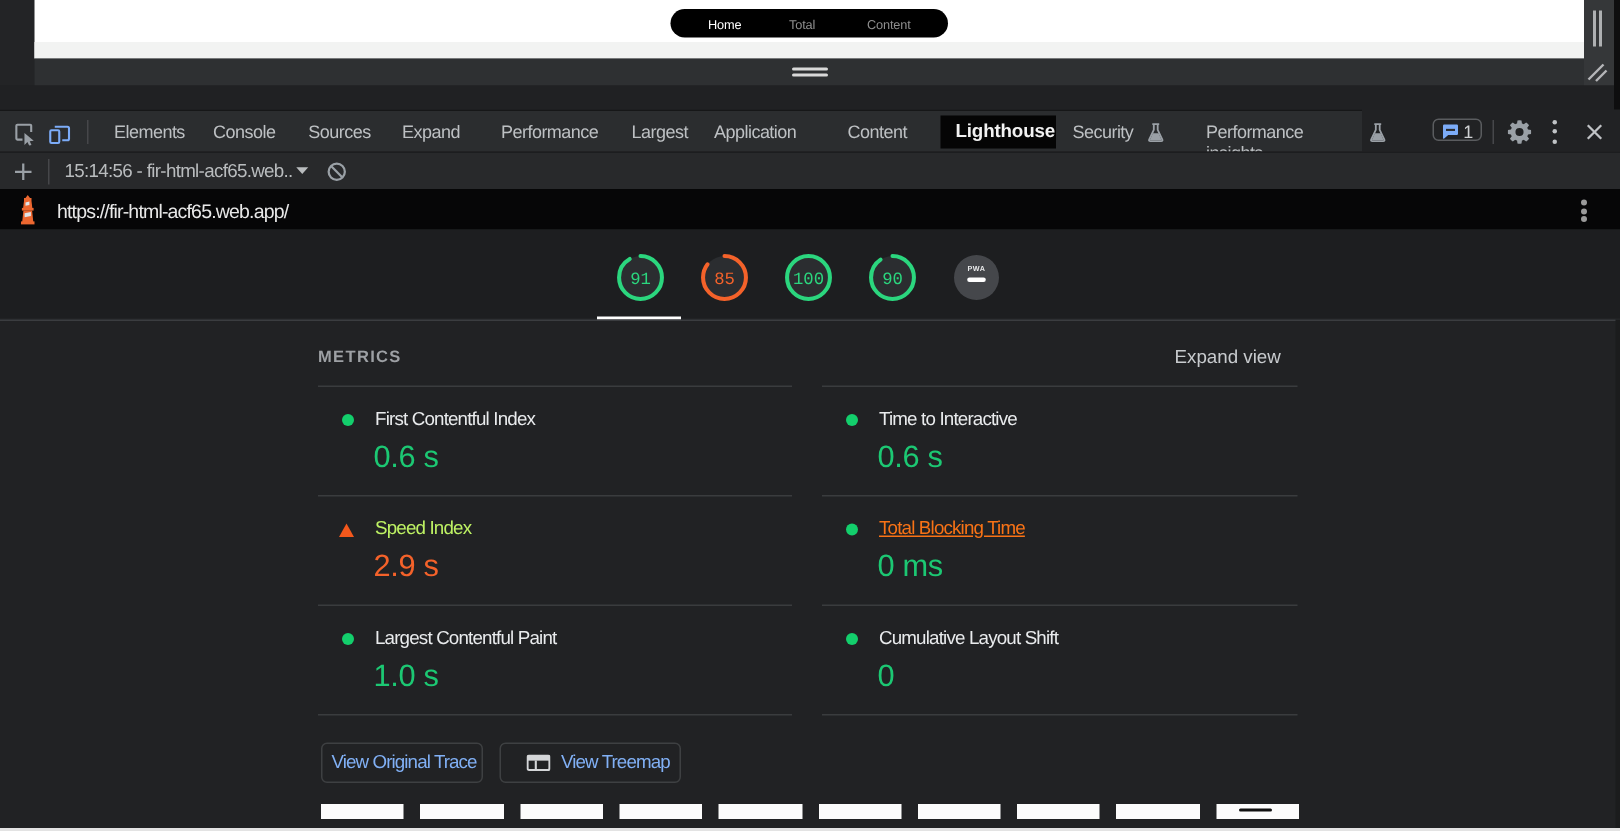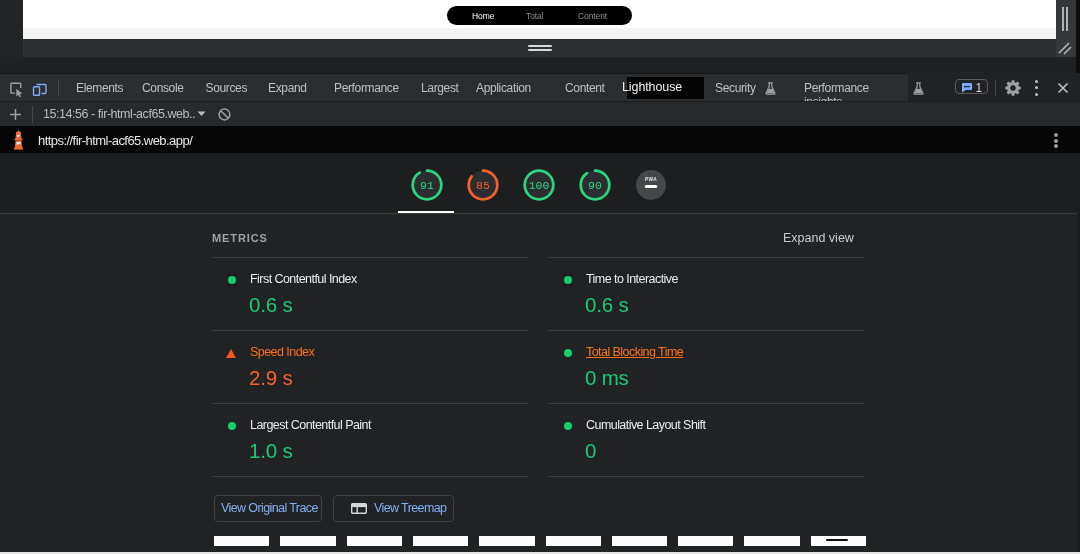--- a/index.html
+++ b/index.html
@@ -50,21 +50,21 @@
     <div class="abs" style="left:57.5px;top:6px;width:1px;height:16px;background:#46474a;"></div>
     <div class="abs" style="left:76px;top:7px;">Elements</div>
     <div class="abs" style="left:142px;top:7px;">Console</div>
     <div class="abs" style="left:205.5px;top:7px;">Sources</div>
     <div class="abs" style="left:268px;top:7px;">Expand</div>
     <div class="abs" style="left:334px;top:7px;">Performance</div>
     <div class="abs" style="left:421px;top:7px;">Largest</div>
     <div class="abs" style="left:476px;top:7px;">Application</div>
     <div class="abs" style="left:565px;top:7px;">Content</div>
     <div class="abs" style="left:627px;top:3px;width:77px;height:22px;background:#050505;"></div>
-    <div class="abs" style="left:622px;top:6.5px;color:#f2f2f2;font-size:12.5px;letter-spacing:-0.1px;">Lighthouse</div>
+    <div class="abs" style="left:637px;top:6.5px;color:#f2f2f2;font-size:12.5px;letter-spacing:-0.1px;font-weight:bold;">Lighthouse</div>
     <div class="abs" style="left:715px;top:7px;">Security</div>
     <svg class="abs" style="left:765px;top:8px;" width="11" height="13" viewBox="0 0 11 13">
       <path d="M3.2 0.8 H7.8 M4.2 1 V4.6 L1.1 11 Q0.7 12.1 1.9 12.1 H9.1 Q10.3 12.1 9.9 11 L6.8 4.6 V1" fill="none" stroke="#9aa0a6" stroke-width="1.2"></path>
       <path d="M3.6 6.8 H7.4 L9.4 11.3 H1.6 Z" fill="#9aa0a6"></path>
     </svg>
     <div class="abs" style="left:804px;top:7px;">Performance insights</div>
     <svg class="abs" style="left:913px;top:8px;" width="11" height="13" viewBox="0 0 11 13">
       <path d="M3.2 0.8 H7.8 M4.2 1 V4.6 L1.1 11 Q0.7 12.1 1.9 12.1 H9.1 Q10.3 12.1 9.9 11 L6.8 4.6 V1" fill="none" stroke="#9aa0a6" stroke-width="1.2"></path>
       <path d="M3.6 6.8 H7.4 L9.4 11.3 H1.6 Z" fill="#9aa0a6"></path>
     </svg>
@@ -172,21 +172,21 @@
 
     <div class="abs" style="left:227.5px;top:62.5px;width:8px;height:8px;border-radius:50%;background:#13cf6c;"></div>
     <div class="abs" style="left:250px;top:59px;font-size:12.5px;letter-spacing:-0.55px;color:#e9ebed;">First Contentful Index</div>
     <div class="abs" style="left:249px;top:80px;font-size:20.5px;letter-spacing:-0.2px;color:#1cc873;">0.6 s</div>
 
     <div class="abs" style="left:563.5px;top:62.5px;width:8px;height:8px;border-radius:50%;background:#13cf6c;"></div>
     <div class="abs" style="left:586px;top:59px;font-size:12.5px;letter-spacing:-0.55px;color:#e9ebed;">Time to Interactive</div>
     <div class="abs" style="left:585px;top:80px;font-size:20.5px;letter-spacing:-0.2px;color:#1cc873;">0.6 s</div>
 
     <div class="abs" style="left:226px;top:135.5px;width:0;height:0;border-left:5.7px solid transparent;border-right:5.7px solid transparent;border-bottom:9.5px solid #f4581c;"></div>
-    <div class="abs" style="left:250px;top:132px;font-size:12.5px;letter-spacing:-0.55px;color:#f97316;">Speed Index</div>
+    <div class="abs" style="left:250px;top:132px;font-size:12.5px;letter-spacing:-0.55px;color:#bef264;">Speed Index</div>
     <div class="abs" style="left:249px;top:153px;font-size:20.5px;letter-spacing:-0.2px;color:#f4622a;">2.9 s</div>
 
     <div class="abs" style="left:563.5px;top:135.5px;width:8px;height:8px;border-radius:50%;background:#13cf6c;"></div>
     <div class="abs" style="left:586px;top:132px;font-size:12.5px;letter-spacing:-0.55px;color:#f97316;text-decoration:underline;">Total Blocking Time</div>
     <div class="abs" style="left:585px;top:153px;font-size:20.5px;letter-spacing:-0.2px;color:#1cc873;">0 ms</div>
 
     <div class="abs" style="left:227.5px;top:208.5px;width:8px;height:8px;border-radius:50%;background:#13cf6c;"></div>
     <div class="abs" style="left:250px;top:205px;font-size:12.5px;letter-spacing:-0.55px;color:#e9ebed;">Largest Contentful Paint</div>
     <div class="abs" style="left:249px;top:226px;font-size:20.5px;letter-spacing:-0.2px;color:#1cc873;">1.0 s</div>
 

